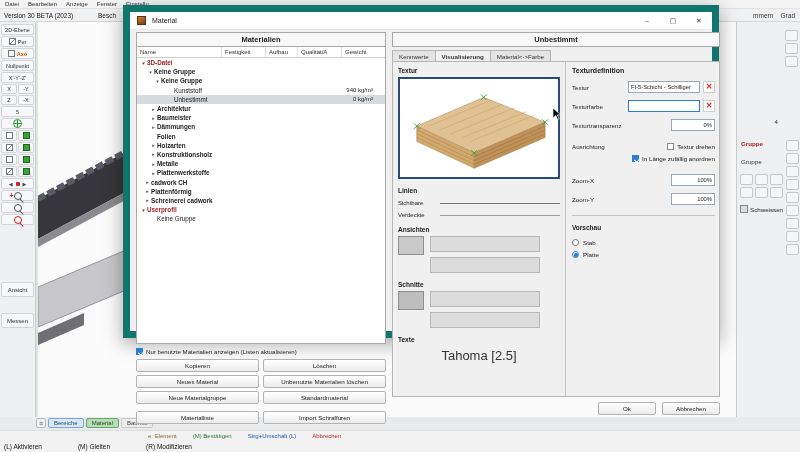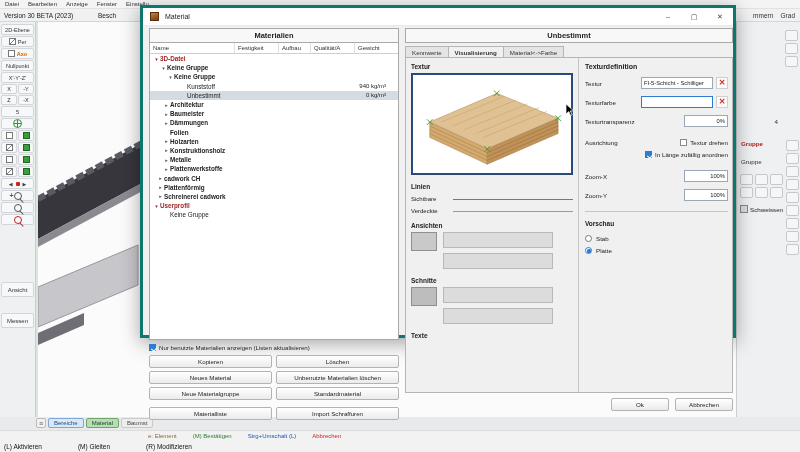--- a/index.html
+++ b/index.html
@@ -56,21 +56,21 @@
   #tabsbar{position:absolute;left:36px;top:417px;height:12px;display:flex;gap:2px;align-items:center;font-size:6px}
   .hamb{width:10px;height:10px;border:1px solid #bbb;border-radius:2px;background:#f2f2f2;display:flex;align-items:center;justify-content:center;font-size:7px;color:#555}
   .btab{height:10px;display:flex;align-items:center;padding:0 5px;border-radius:2px}
   .btab.blue{background:#d9e7f7;border:1px solid #7da7d9;color:#1f4e79}
   .btab.green{background:#b7dcb7;border:1px solid #6aa86a;color:#1e4d1e}
   .btab.plain{background:#ededed;border:1px solid #c9c9c9;color:#444}
   #hintsbar{position:absolute;left:0;top:430px;width:800px;height:11px;background:#f2f2f2;border-top:1px solid #ddd;display:flex;gap:16px;align-items:center;padding-left:148px;font-size:6px}
   #statusbar{position:absolute;left:0;top:441px;width:800px;height:11px;background:#f2f2f2;display:flex;gap:36px;align-items:center;padding-left:4px;font-size:6.5px;color:#111}
 
   
-  #dialog{position:absolute;left:140px;top:5px;width:596px;height:333px;background:#f0f0f0;border:3px solid #0f766e;box-shadow:0 5px 18px rgba(0,0,0,.35)}
+  #dialog{position:absolute;left:123px;top:5px;width:596px;height:333px;background:#f0f0f0;border:7px solid #0f766e;box-shadow:0 5px 18px rgba(0,0,0,.35)}
   #titlebar{height:18px;background:#fff;display:flex;align-items:center;border-bottom:1px solid #e8e8e8;padding-left:7px}
   #titlebar .dicon{width:9px;height:9px;border:1px solid #5a2f0c;background:linear-gradient(160deg,#c8803a,#7a3e10);margin-right:6px}
   #titlebar .dtitle{font-size:7px;color:#222}
   .winbtns{margin-left:auto;display:flex;height:18px}
   .winbtn{width:26px;height:18px;display:flex;align-items:center;justify-content:center;font-size:7px;color:#444}
 
   .phead{height:15px;border:1px solid #a9a9a9;background:#f8f8f8;display:flex;align-items:center;justify-content:center;font-weight:bold;font-size:7.5px;color:#222}
 
   
   #lp{position:absolute;left:6px;top:20px;width:250px;height:400px}
@@ -481,20 +481,21 @@
         </div>
         <div class="slabel">Schnitte</div>
         <div class="swblock">
           <div class="swsmall dark"></div>
           <div class="swcol">
             <div class="swwide"></div>
             <div class="swwide"></div>
           </div>
         </div>
         <div class="slabel">Texte</div>
+        <div id="tahoma">Tahoma [2.5]</div>
       </div>
 
       <div id="vdiv"></div>
 
       <div id="tcol">
         <div class="slabel first" style="font-size:7px">Texturdefinition</div>
         <div class="frow">
           <span class="flab">Textur</span>
           <span class="pushr">
             <input class="inp w72" value="FI-5-Schicht - Schilliger" style="">

